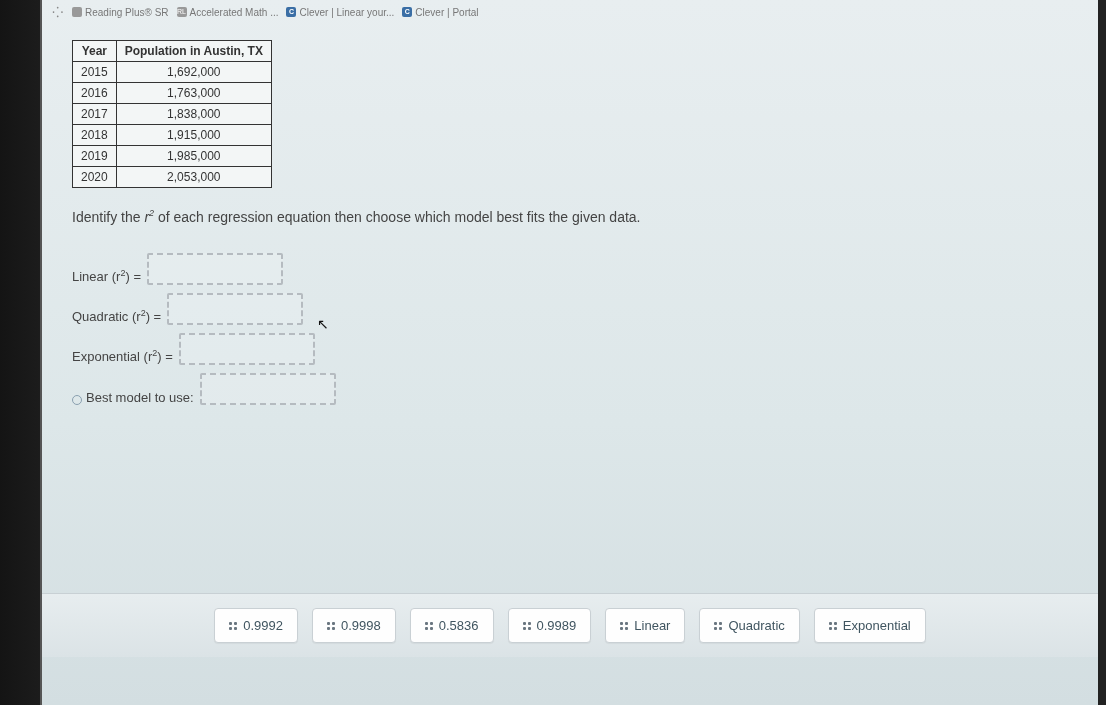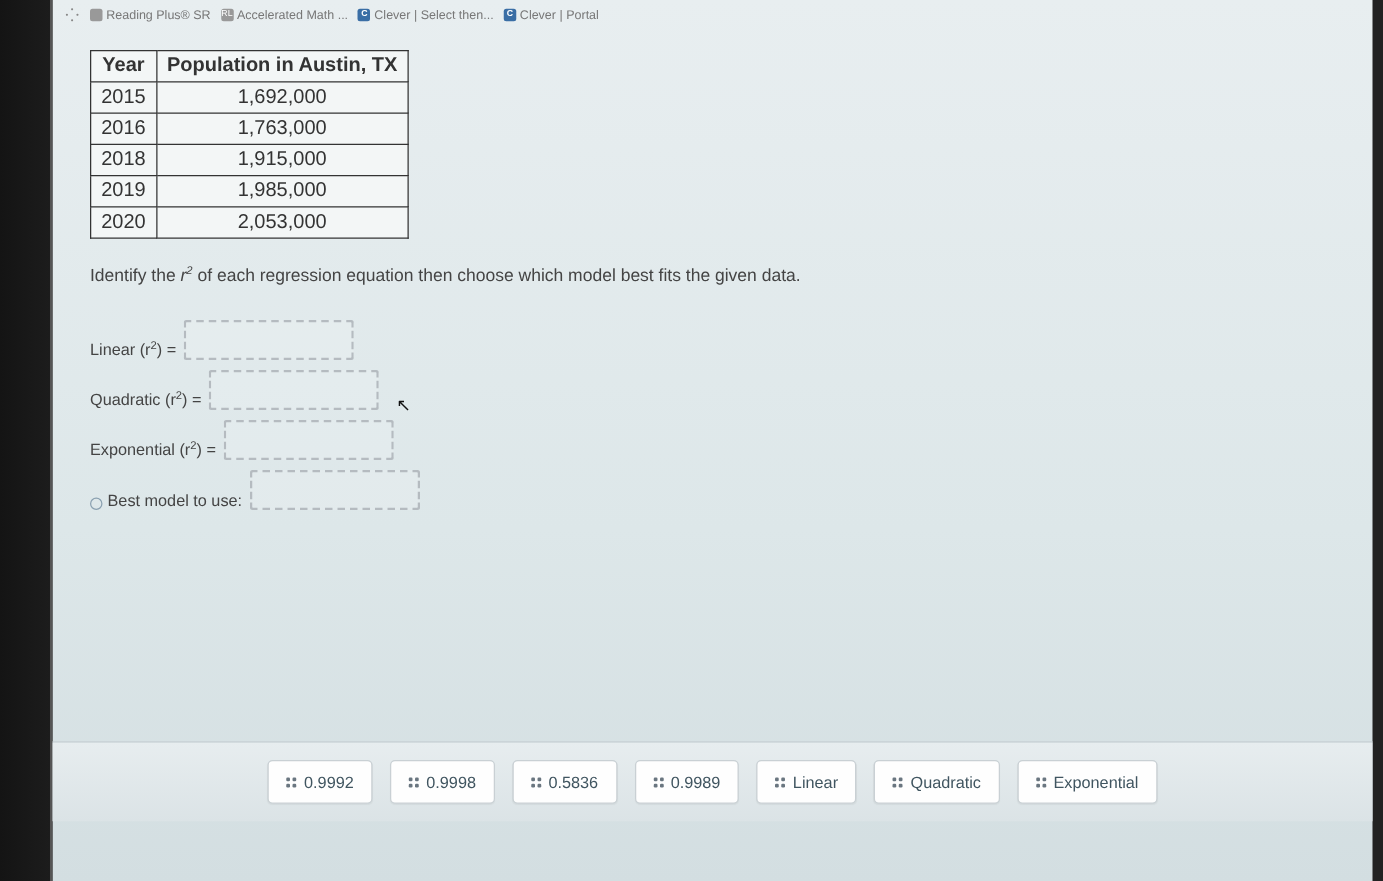--- a/index.html
+++ b/index.html
@@ -41,21 +41,21 @@
     }
     .bm-item { display: inline-flex; gap: 3px; align-items: center; color: #777; }
     .bm-chip { width:10px; height:10px; background:#999; border-radius:2px; display:inline-block; font-size:7px; color:#fff; text-align:center; line-height:10px; }
     .bm-c { background:#3a6ea5; color:#fff; font-weight:bold; font-size:7px; }
     .content {
       padding: 16px 30px;
       color: #333;
     }
     table.data {
       border-collapse: collapse;
-      font-size: 16px;
+      font-size: 12px;
       background: #f3f6f6;
       margin-bottom: 20px;
     }
     table.data th, table.data td {
       border: 1px solid #333;
       padding: 3px 8px;
       text-align: center;
       font-weight: normal;
     }
     table.data th { font-weight: bold; }
@@ -148,21 +148,21 @@
     <span class="bm-item">
       <span class="bm-chip"></span>
       <span>Reading Plus® SR</span>
     </span>
     <span class="bm-item">
       <span class="bm-chip">RL</span>
       <span>Accelerated Math ...</span>
     </span>
     <span class="bm-item">
       <span class="bm-chip bm-c">C</span>
-      <span>Clever | Select then...</span>
+      <span>Clever | Linear your...</span>
     </span>
     <span class="bm-item">
       <span class="bm-chip bm-c">C</span>
       <span>Clever | Portal</span>
     </span>
   </div>
 
   <div class="content">
     <table class="data">
       <tbody>
@@ -172,20 +172,24 @@
       </tr>
       <tr>
             <td>2015</td>
             <td>1,692,000</td>
           </tr>
       <tr>
             <td>2016</td>
             <td>1,763,000</td>
           </tr>
       <tr>
+            <td>2017</td>
+            <td>1,838,000</td>
+          </tr>
+      <tr>
             <td>2018</td>
             <td>1,915,000</td>
           </tr>
       <tr>
             <td>2019</td>
             <td>1,985,000</td>
           </tr>
       <tr>
             <td>2020</td>
             <td>2,053,000</td>

